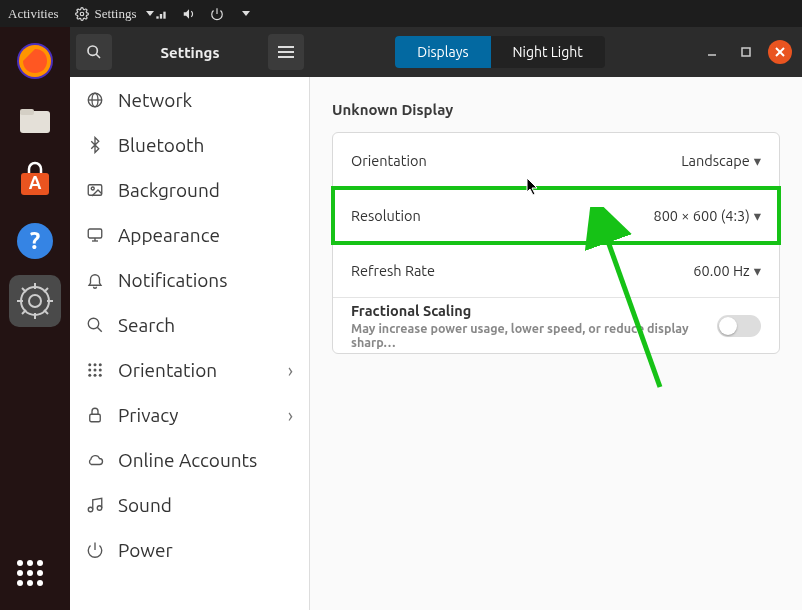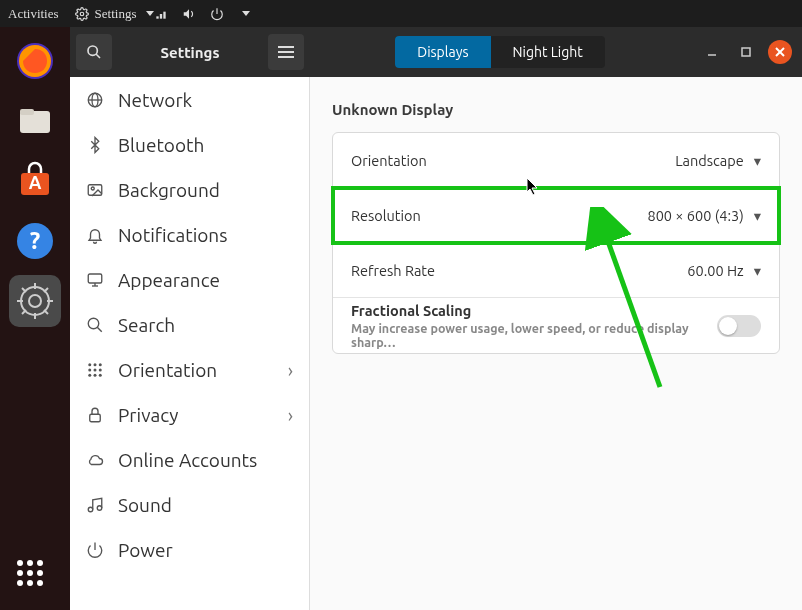--- a/index.html
+++ b/index.html
@@ -47,21 +47,21 @@
   .sb-item { display:flex; align-items:center; height:45px; padding:0 16px; gap:14px; font-size:19px; color:#333; cursor:pointer; }
   .sb-icon { width:18px; height:18px; color:#555; flex-shrink:0; }
   .sb-chevron { margin-left:auto; color:#777; }
 
   .main { flex:1; padding: 24px 22px; overflow-y:auto; position:relative; }
   .section-title { font-weight:700; font-size:15px; color:#3a3a3a; margin-bottom:14px; }
   .panel { border:1px solid #d9d9d9; border-radius:6px; background:#fff; }
   .row { display:flex; align-items:center; padding:0 18px; min-height:55px; border-bottom:1px solid #e4e4e4; font-size:14.5px; }
   .row:last-child { border-bottom:none;font-weight:bold; }
   .row-label { flex:1; color:#333; }
-  .row-value { color:#333; margin-right:10px; }
+  .row-value { color:#333; margin-right:4px; }
   .row-caret { color:#555; }
   .row.highlighted { outline:4px solid #16c216; outline-offset:-2px; position:relative; z-index:2; }
   .row-sublabel { font-size:12.5px; color:#888; margin-top:2px; }
   .toggle { width:44px;height:22px;background:#ddd;border-radius:11px;position:relative; }
   .toggle::after { content:"";position:absolute;width:18px;height:18px;border-radius:50%;background:#fff;top:2px;left:2px;box-shadow:0 1px 2px rgba(0,0,0,.3); }
 
   
   .arrow { position:absolute; pointer-events:none; }
 
   
@@ -228,32 +228,32 @@
           <div class="sb-item">
             <span class="sb-icon"><svg viewBox="0 0 24 24" fill="none" stroke="currentColor" stroke-width="1.8">
                 <rect x="3" y="5" width="18" height="14" rx="2"></rect>
                 <circle cx="9" cy="10" r="2"></circle>
                 <path d="M21 17l-5-5-8 8"></path>
               </svg></span>
                  <span>Background</span>
                  </div>
           <div class="sb-item">
             <span class="sb-icon"><svg viewBox="0 0 24 24" fill="none" stroke="currentColor" stroke-width="1.8">
-                <path d="M18 16v-5a6 6 0 1 0-12 0v5l-2 3h16z"></path>
-                <path d="M10 21a2 2 0 0 0 4 0"></path>
-              </svg></span>
-                 <span>Notifications</span>
-                 </div>
-          <div class="sb-item">
-            <span class="sb-icon"><svg viewBox="0 0 24 24" fill="none" stroke="currentColor" stroke-width="1.8">
                 <rect x="3" y="4" width="18" height="12" rx="2"></rect>
                 <line x1="8" y1="20" x2="16" y2="20"></line>
                 <line x1="12" y1="16" x2="12" y2="20"></line>
               </svg></span>
                  <span>Appearance</span>
+                 </div>
+          <div class="sb-item">
+            <span class="sb-icon"><svg viewBox="0 0 24 24" fill="none" stroke="currentColor" stroke-width="1.8">
+                <path d="M18 16v-5a6 6 0 1 0-12 0v5l-2 3h16z"></path>
+                <path d="M10 21a2 2 0 0 0 4 0"></path>
+              </svg></span>
+                 <span>Notifications</span>
                  </div>
           <div class="sb-item">
             <span class="sb-icon"><svg viewBox="0 0 24 24" fill="none" stroke="currentColor" stroke-width="1.8">
                 <circle cx="10" cy="10" r="7"></circle>
                 <line x1="21" y1="21" x2="15" y2="15"></line>
               </svg></span>
                  <span>Search</span>
                  </div>
           <div class="sb-item">
             <span class="sb-icon"><svg viewBox="0 0 24 24" fill="currentColor">

